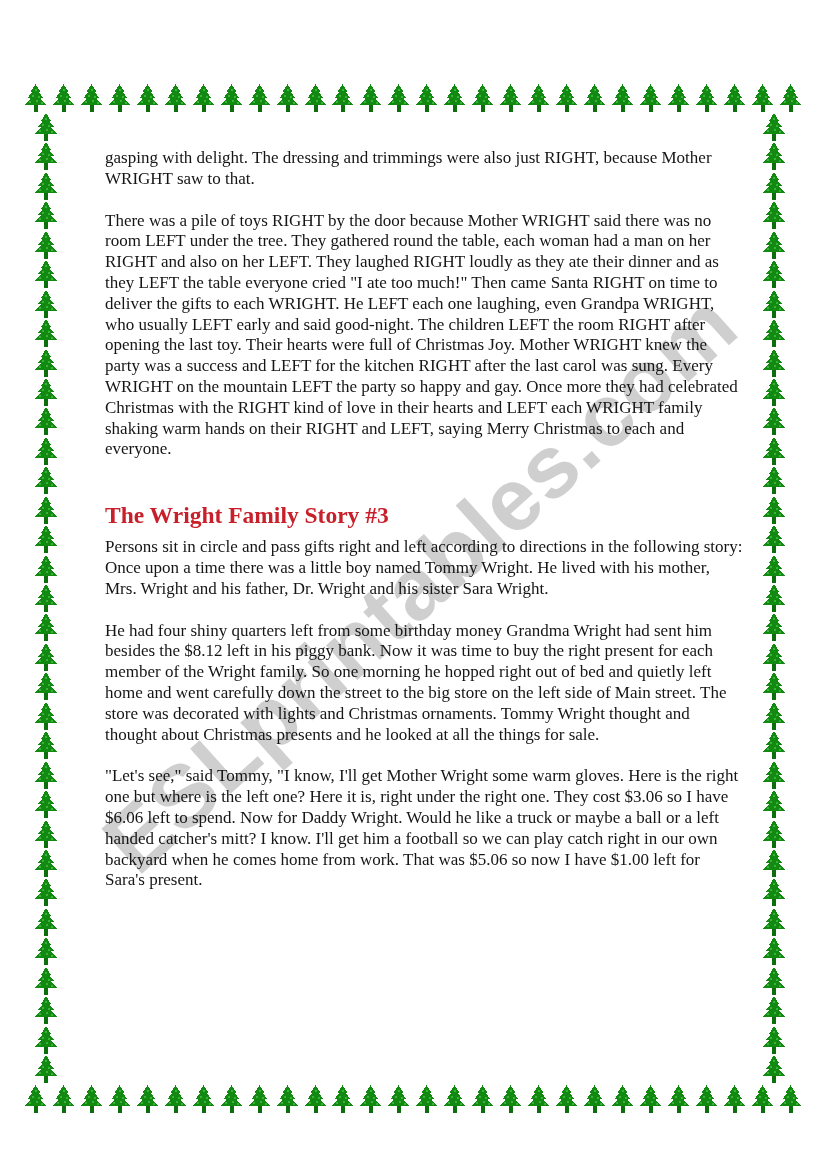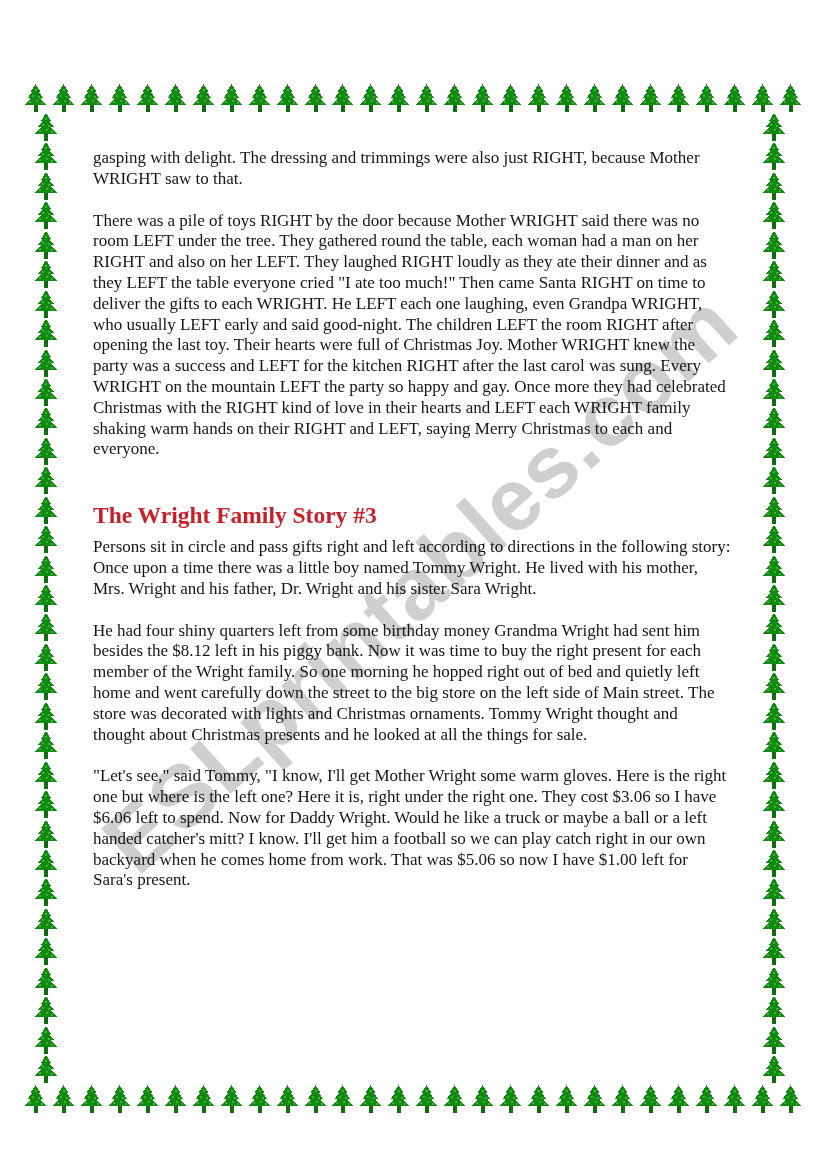--- a/index.html
+++ b/index.html
@@ -33,21 +33,21 @@
     letter-spacing: 1px;
     white-space: nowrap;
     opacity: 0.42;
     z-index: 1;
     user-select: none;
   }
 
   
   .content {
     position: absolute;
-    left: 93px; top: 148px;
+    left: 105px; top: 148px;
     width: 638px;
     z-index: 2;
     color: #151515;
     font-size: 17px;
     line-height: 20.8px;
     text-align: left;
   }
   .content p { margin: 0 0 21px 0; }
   .content h1 {
     margin: 42px 0 9px 0;

